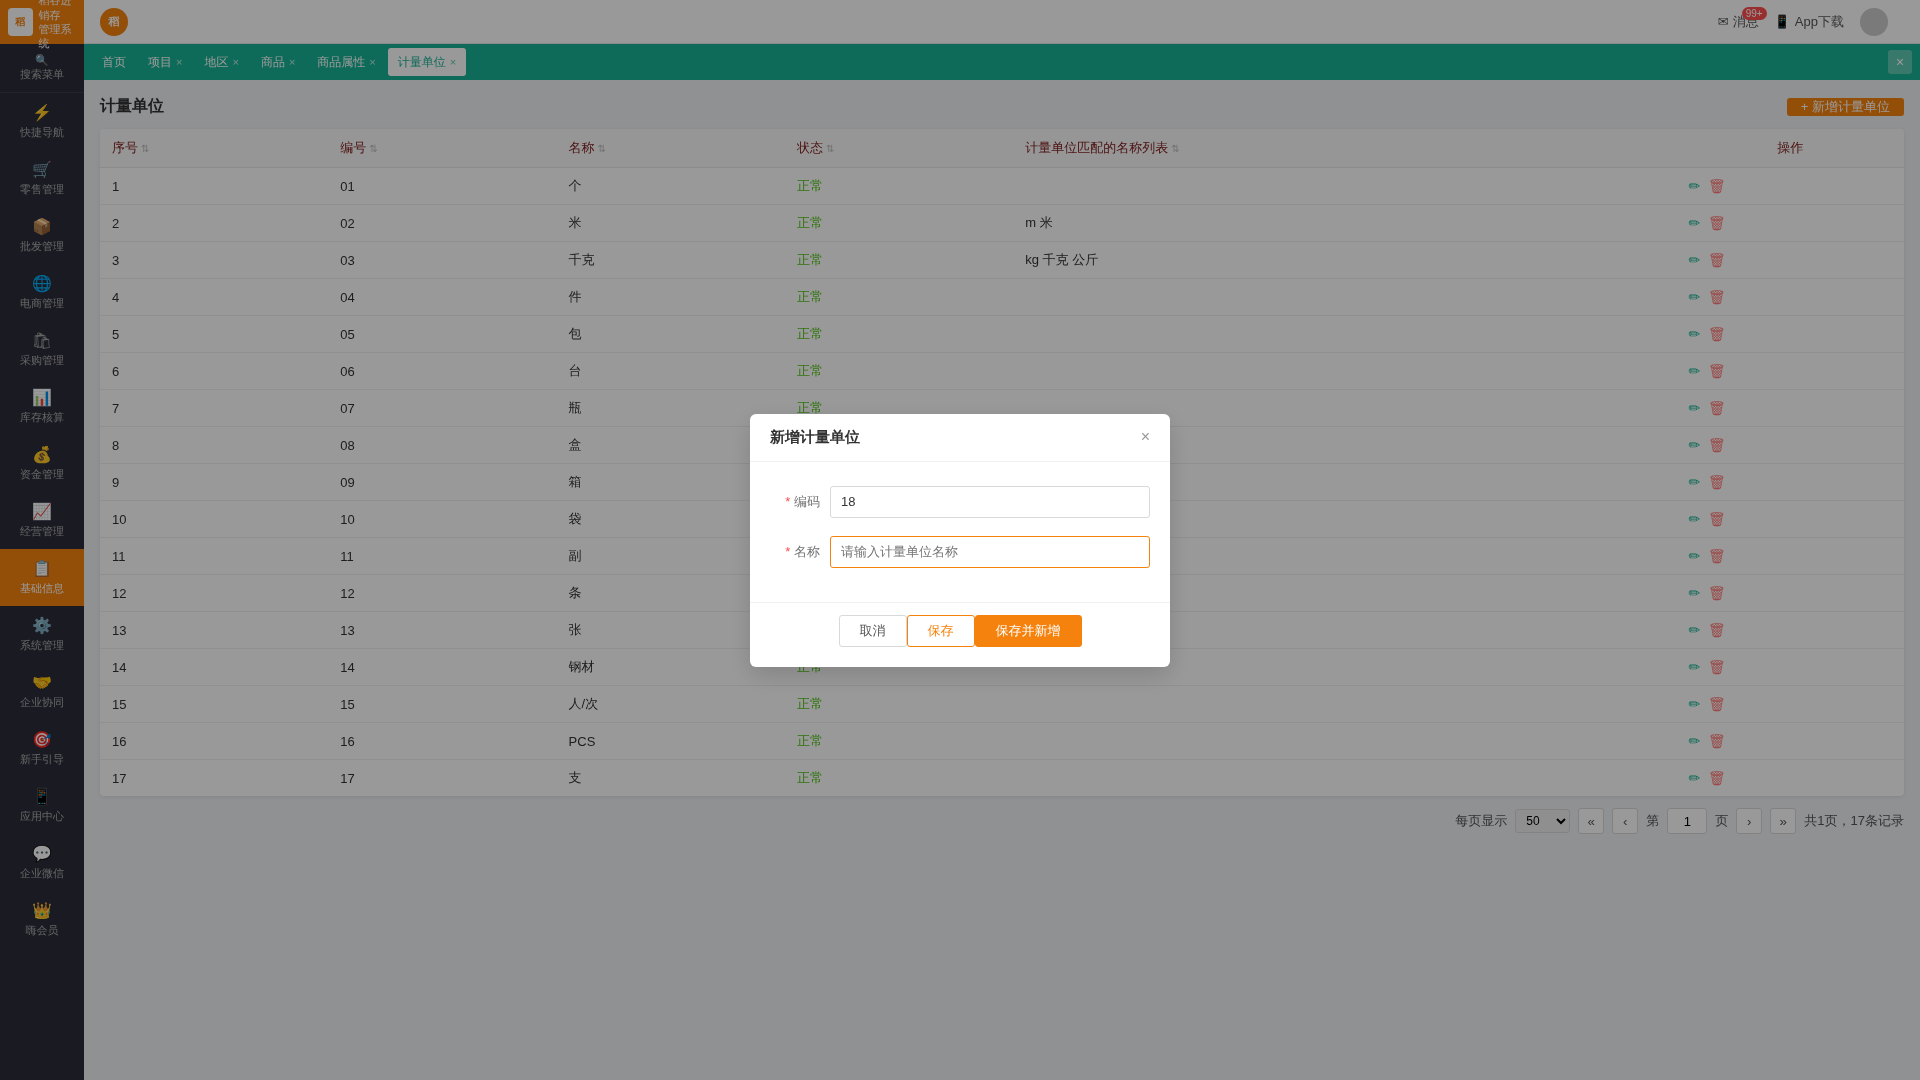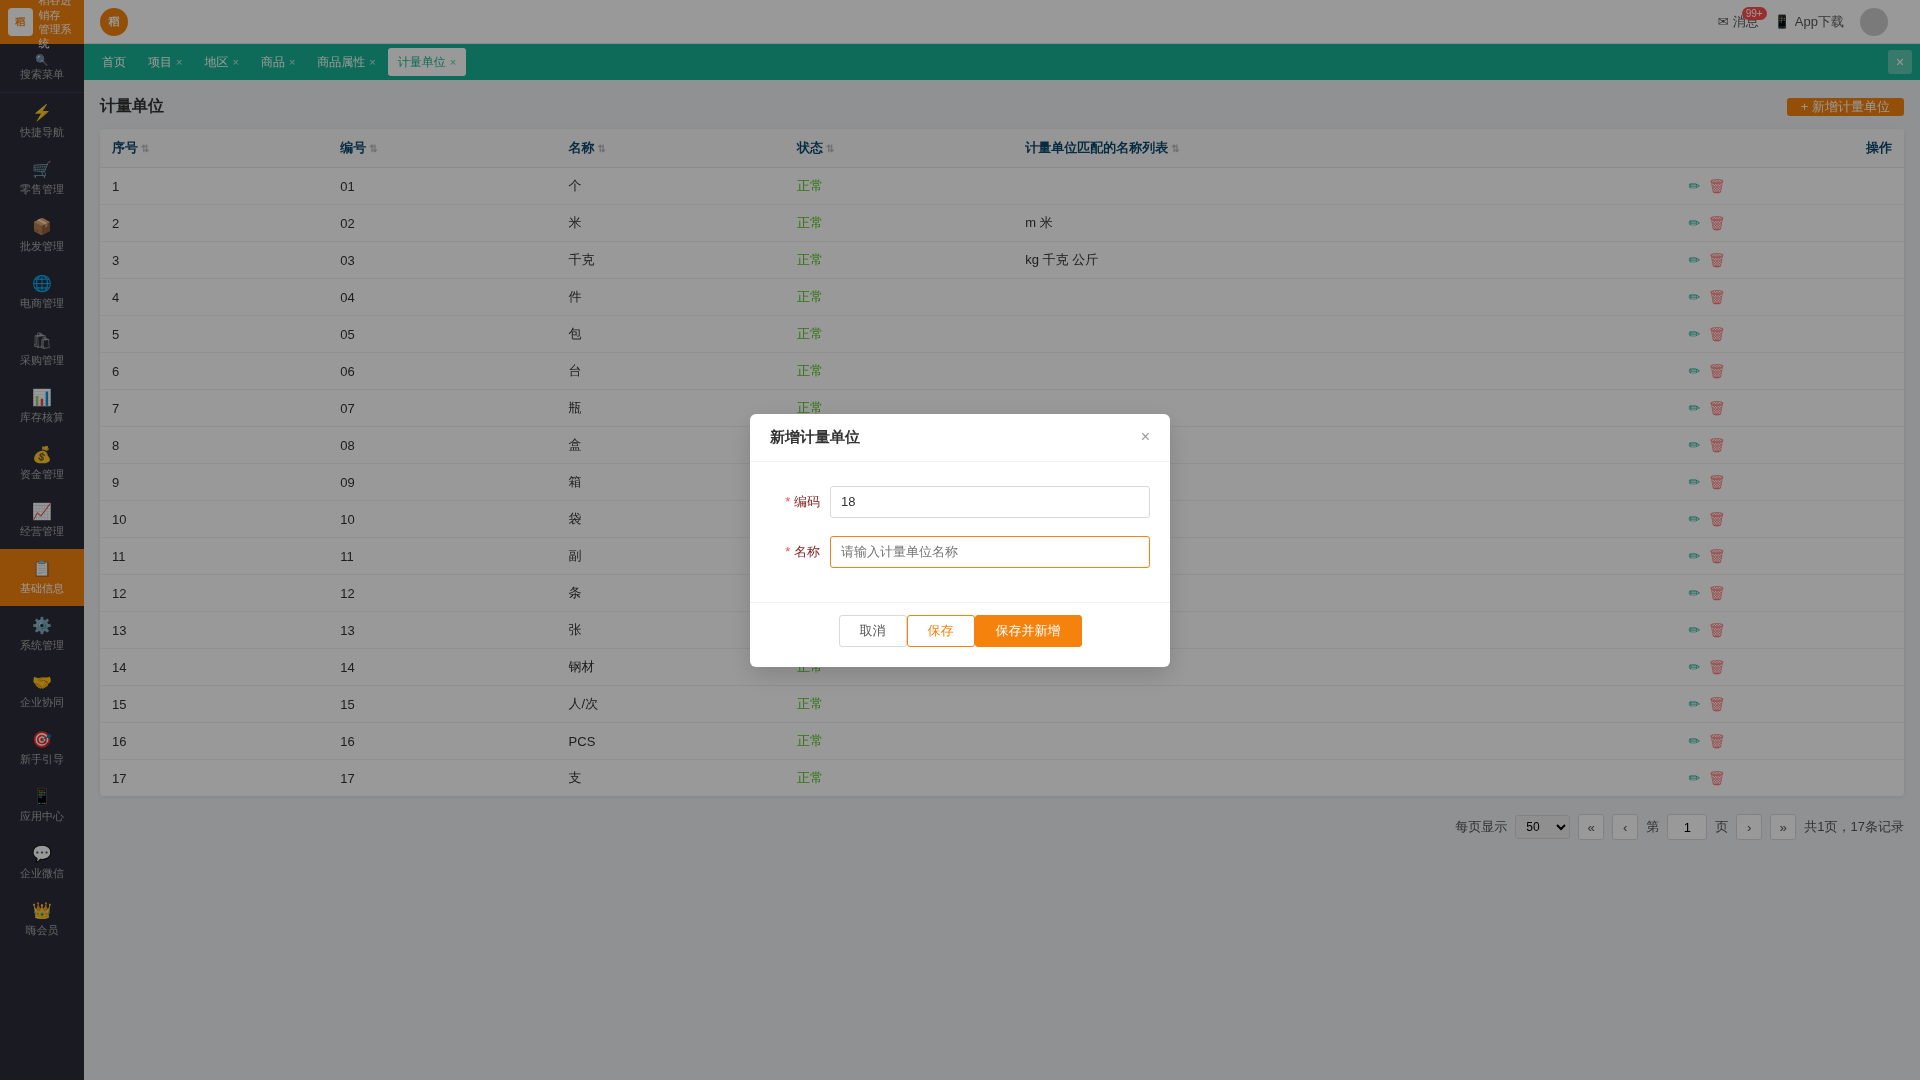--- a/index.html
+++ b/index.html
@@ -40,44 +40,44 @@
     
     .page-content { flex: 1; padding: 16px; overflow-y: auto; position: relative; }
 
     
     .page-header { display: flex; align-items: center; justify-content: space-between; margin-bottom: 12px; }
     .page-title { font-size: 16px; font-weight: 600; color: #333; }
     .btn-add { background: #f5820d; color: #fff; border: none; padding: 0 14px; border-radius: 3px; cursor: pointer; font-size: 13px; }
 
     
     .data-table { width: 100%; border-collapse: collapse; background: #fff; border-radius: 4px; overflow: hidden; box-shadow: 0 1px 4px rgba(0,0,0,0.08); }
-    .data-table th { background: #fafafa; padding: 10px 12px; text-align: right; font-weight: 700; border-bottom: 1px solid #e8e8e8; color: #0c4a6e; font-size: 13px; white-space: nowrap; }
+    .data-table th { background: #fafafa; padding: 10px 12px; text-align: center; font-weight: 400; border-bottom: 1px solid #e8e8e8; color: #7f1d1d; font-size: 13px; white-space: nowrap; }
     .data-table td { padding: 9px 12px; border-bottom: 1px solid #f0f0f0; font-size: 13px; color: #333; }
     .data-table tr:last-child td { border-bottom: none; }
     .th-sort { display: flex; align-items: center; gap: 3px; cursor: pointer; }
     .th-sort::after { content: "⇅"; font-size: 10px; color: #bbb; }
     .status-normal { color: #52c41a; }
     .action-btn { color: #1ab394; cursor: pointer; font-size: 14px; margin-right: 4px; }
     .action-delete { color: #ff7875; cursor: pointer; font-size: 14px; }
 
     
-    .pagination { display: flex; align-items: center; justify-content: flex-end; padding: 12px 0; gap: 8px; font-size: 13px; color: #555; margin-top: 6px; }
+    .pagination { display: flex; align-items: center; justify-content: flex-end; padding: 12px 0; gap: 8px; font-size: 13px; color: #555; }
     .pagination select { border: 1px solid #d9d9d9; border-radius: 3px; padding: 3px 6px; font-size: 12px; }
     .pagination-btn { width: 26px; height: 26px; border: 1px solid #d9d9d9; border-radius: 3px; display: flex; align-items: center; justify-content: center; cursor: pointer; background: #fff; color: #555; }
     .pagination-input { width: 40px; height: 26px; border: 1px solid #d9d9d9; border-radius: 3px; text-align: center; font-size: 13px; }
 
     
     .modal-overlay { position: fixed; top: 0; left: 0; width: 100%; height: 100%; background: rgba(0,0,0,0.4); z-index: 1000; display: flex; align-items: center; justify-content: center; }
     .modal { background: #fff; border-radius: 6px; width: 420px; box-shadow: 0 8px 24px rgba(0,0,0,0.15); }
     .modal-header { padding: 14px 20px; border-bottom: 1px solid #f0f0f0; display: flex; align-items: center; justify-content: space-between; }
     .modal-title { font-size: 15px; font-weight: 600; color: #333; }
     .modal-close { cursor: pointer; color: #999; font-size: 16px; line-height: 1; }
     .modal-body { padding: 24px 20px 16px; }
     .form-row { display: flex; align-items: center; margin-bottom: 18px; }
-    .form-label { width: 60px; text-align: right; padding-right: 10px; font-size: 13px; color: #7f1d1d; }
+    .form-label { width: 60px; text-align: right; padding-right: 10px; font-size: 13px; color: #737373; }
     .form-label.required::before { content: "* "; color: #ff4d4f; }
     .form-input { flex: 1; height: 32px; border: 1px solid #d9d9d9; border-radius: 3px; padding: 0 10px; font-size: 13px; color: #333; outline: none; }
     .form-input.active-field { border-color: #f5820d; }
     .modal-footer { padding: 12px 20px 20px; display: flex; align-items: center; justify-content: center; gap: 0; border-top: 1px solid #f0f0f0; }
     .btn-cancel { border: 1px solid #d9d9d9; background: #fff; color: #555; padding: 6px 20px; border-radius: 3px; cursor: pointer; font-size: 13px; }
     .btn-save { background: #fff; border: 1px solid #f5820d; color: #f5820d; padding: 6px 20px; border-radius: 3px; cursor: pointer; font-size: 13px; }
     .btn-save-add { background: #f5820d; border: 1px solid #f5820d; color: #fff; padding: 6px 20px; border-radius: 3px; cursor: pointer; font-size: 13px; }
   </style>
 </head>
 <body>

